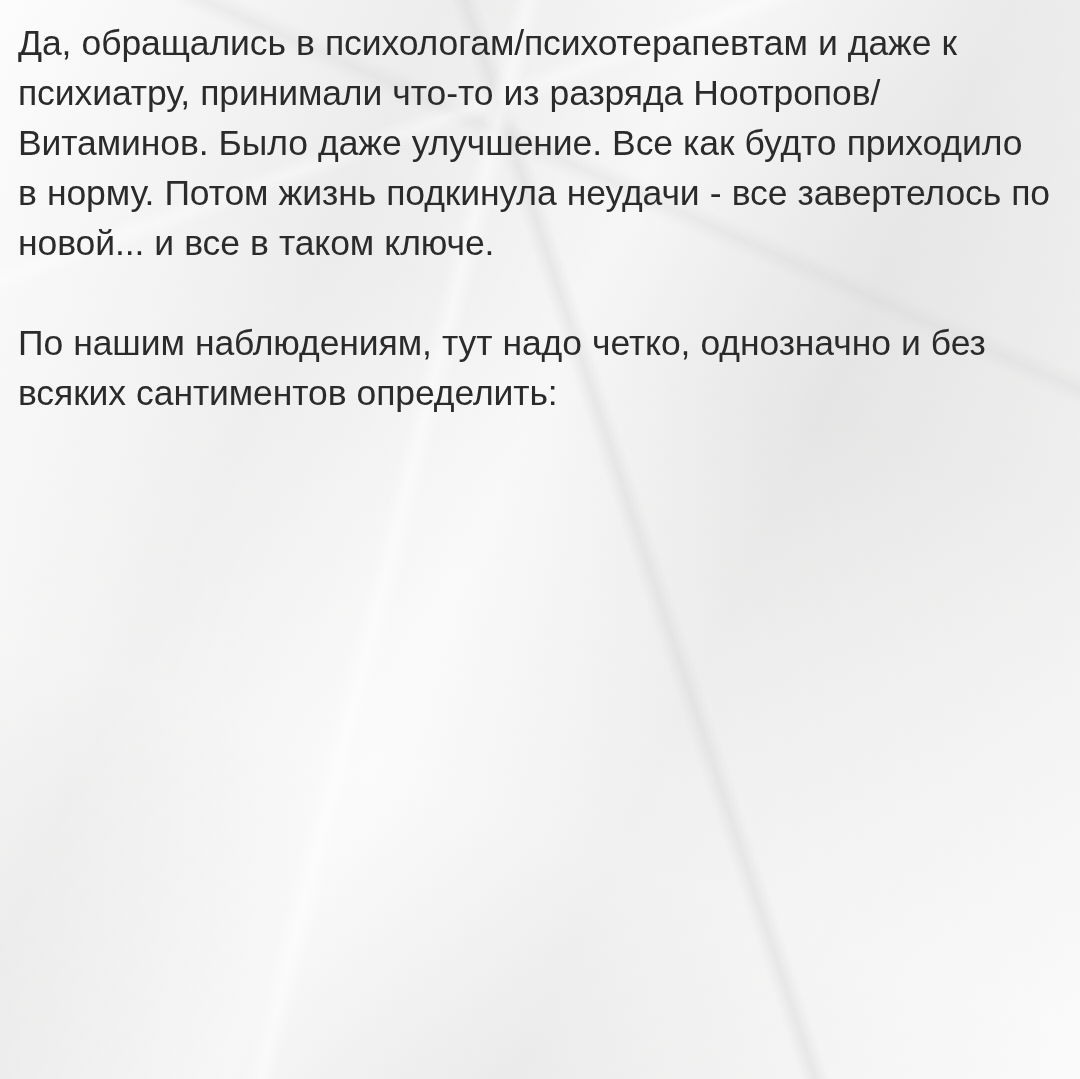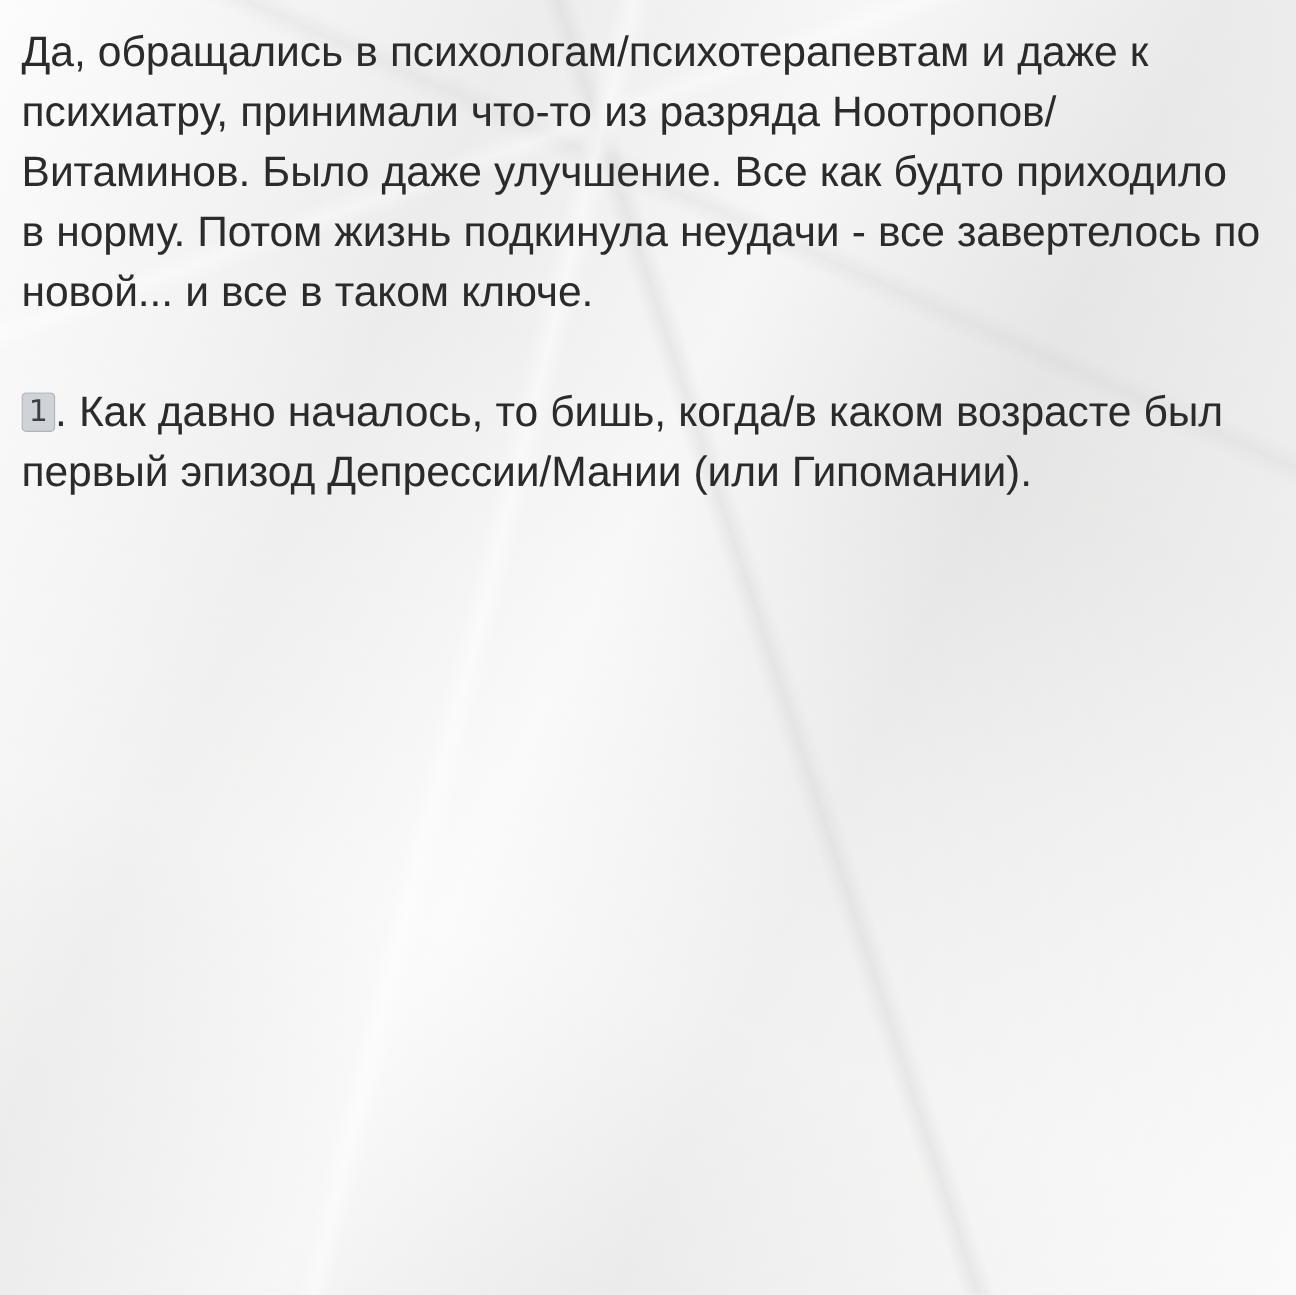--- a/index.html
+++ b/index.html
@@ -77,18 +77,18 @@
 </head>
 <body>
 
 <div class="page">
   <div class="doc-text">
 
     <p class="para">Да, обращались в психологам/психотерапевтам и даже к психиатру, принимали что-то из разряда Ноотропов/Витаминов. Было даже улучшение. Все как будто приходило в норму. Потом жизнь подкинула неудачи - все завертелось по новой... и все в таком ключе.</p>
 
     <div class="spacer"></div>
 
+    <p class="para">По нашим наблюдениям, тут надо четко, однозначно и без всяких сантиментов определить:</p>
 
-    <p class="para"><span class="numbox">1</span><span>.  Как давно началось, то бишь, когда/в каком возрасте был первый эпизод Депрессии/Мании (или Гипомании).</span></p>
 
 
   </div>
 </div>
 
 </body></html>

